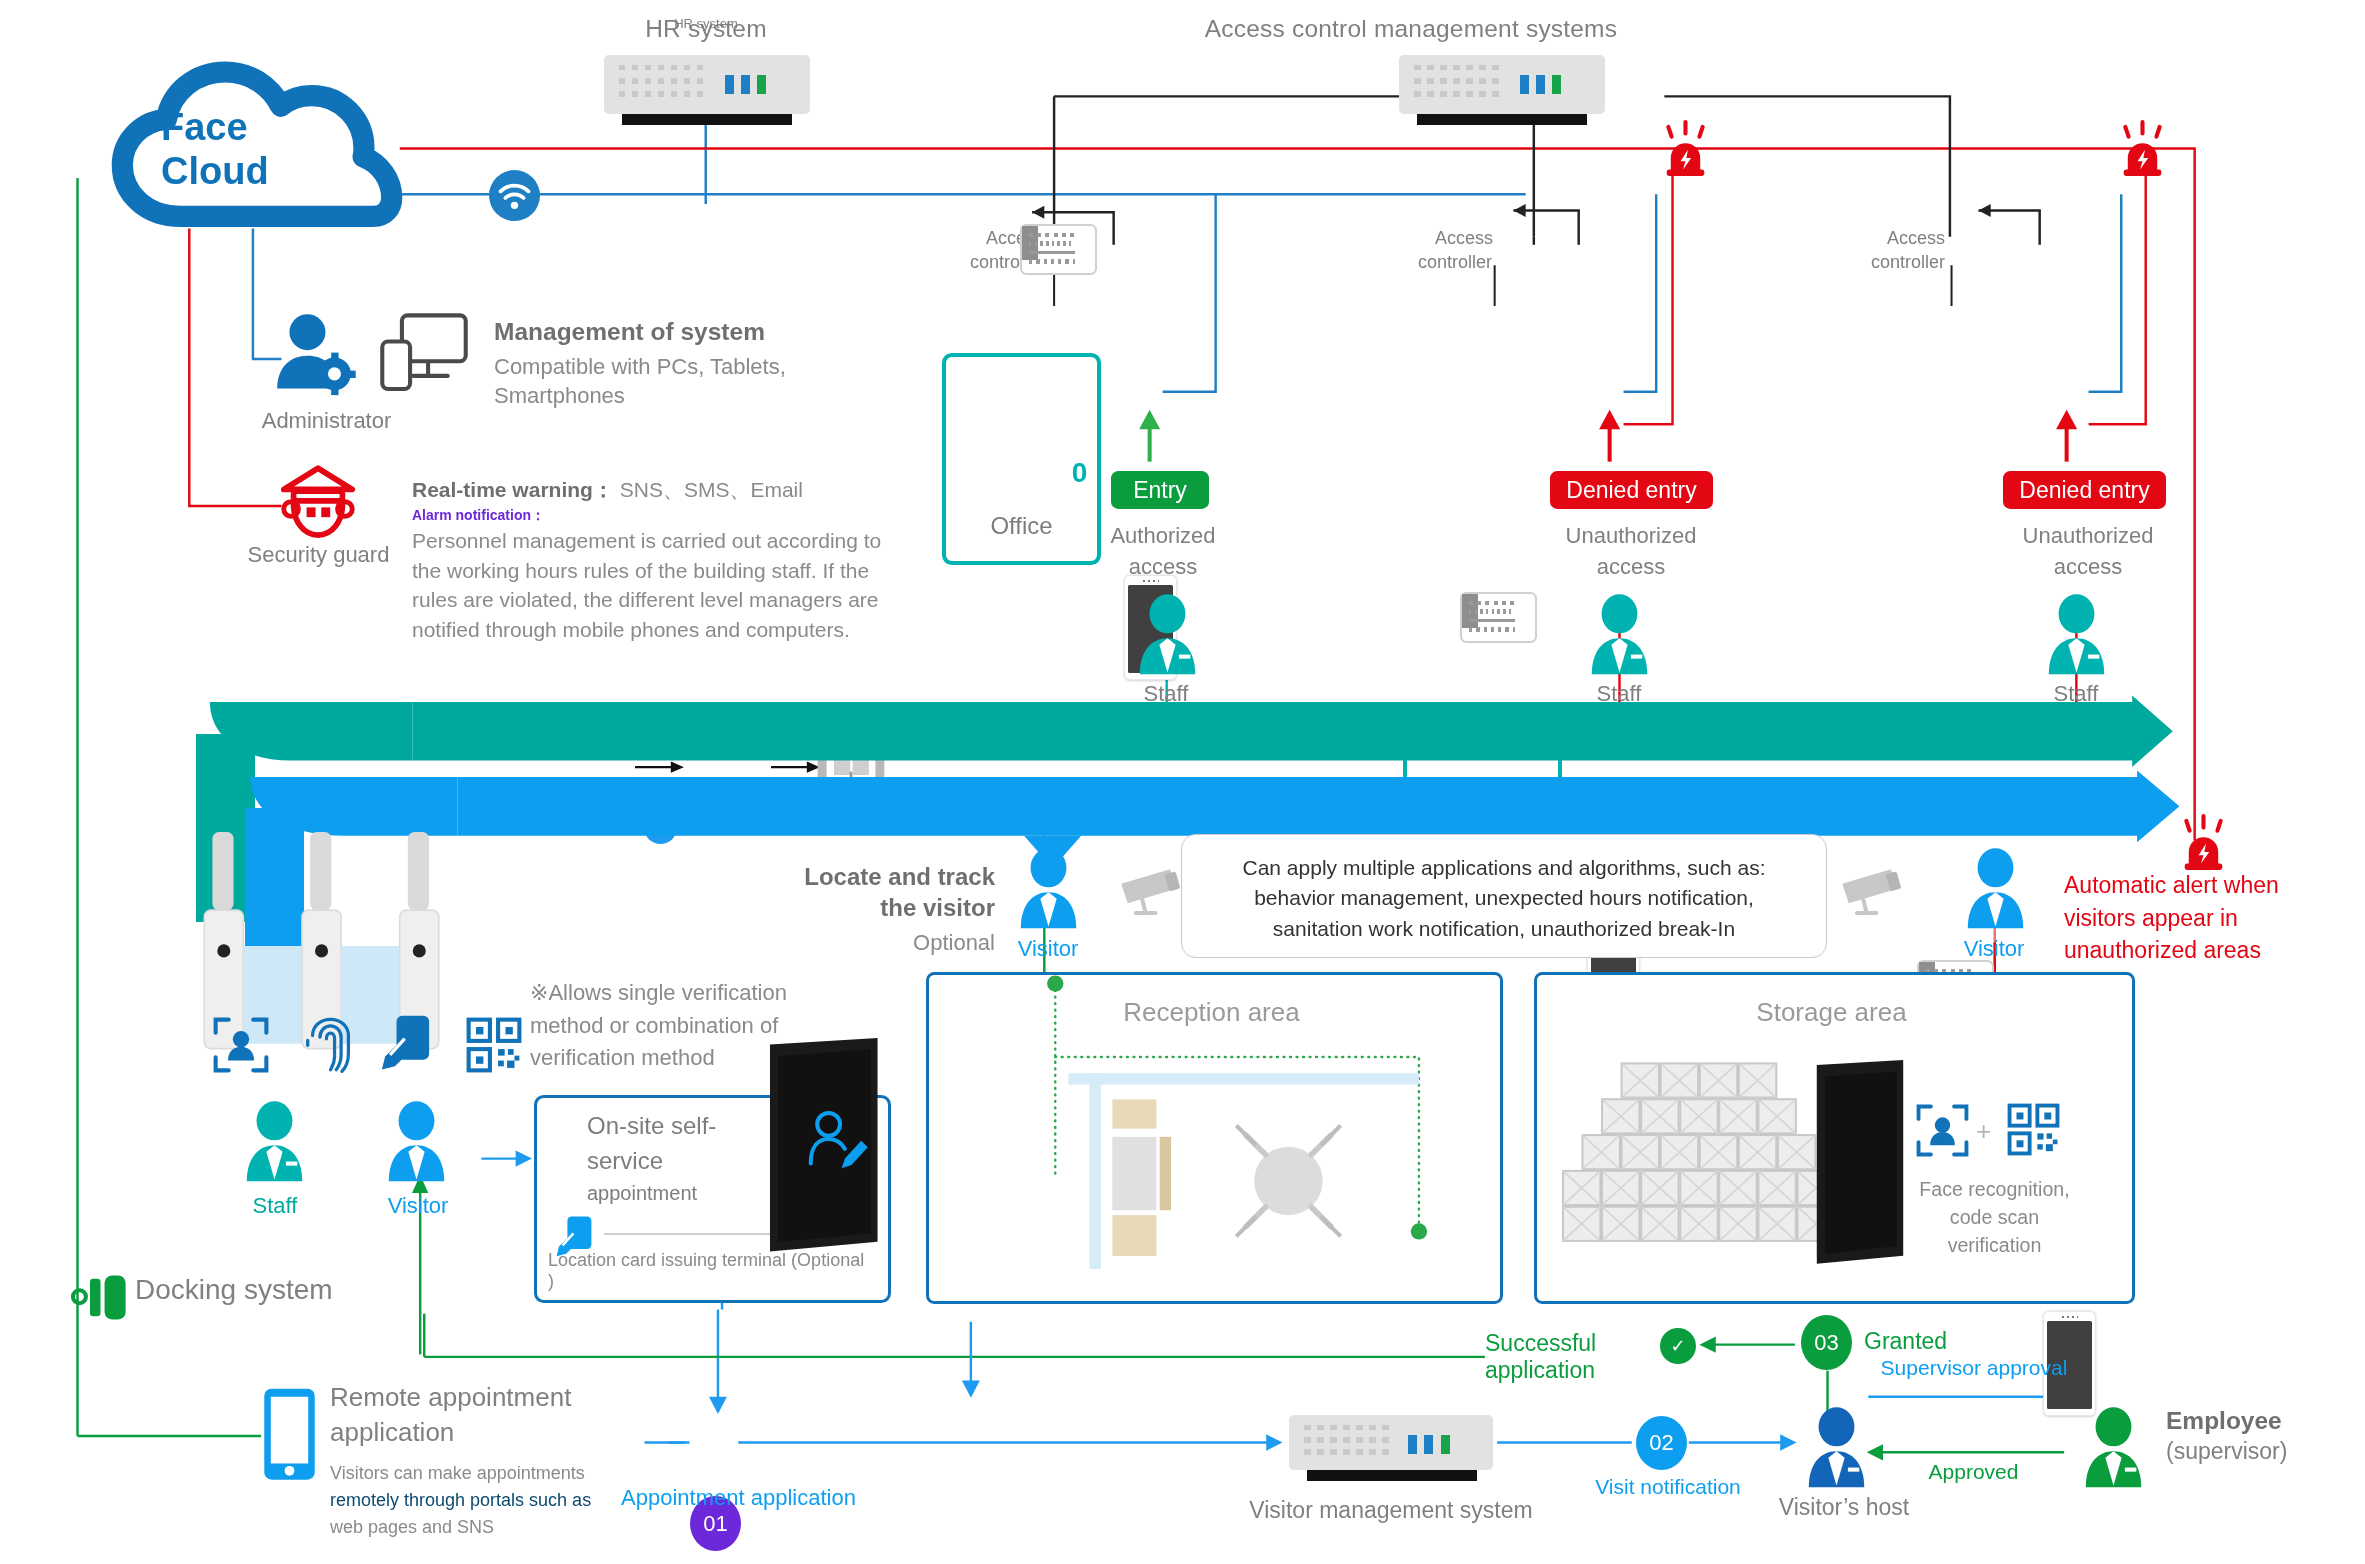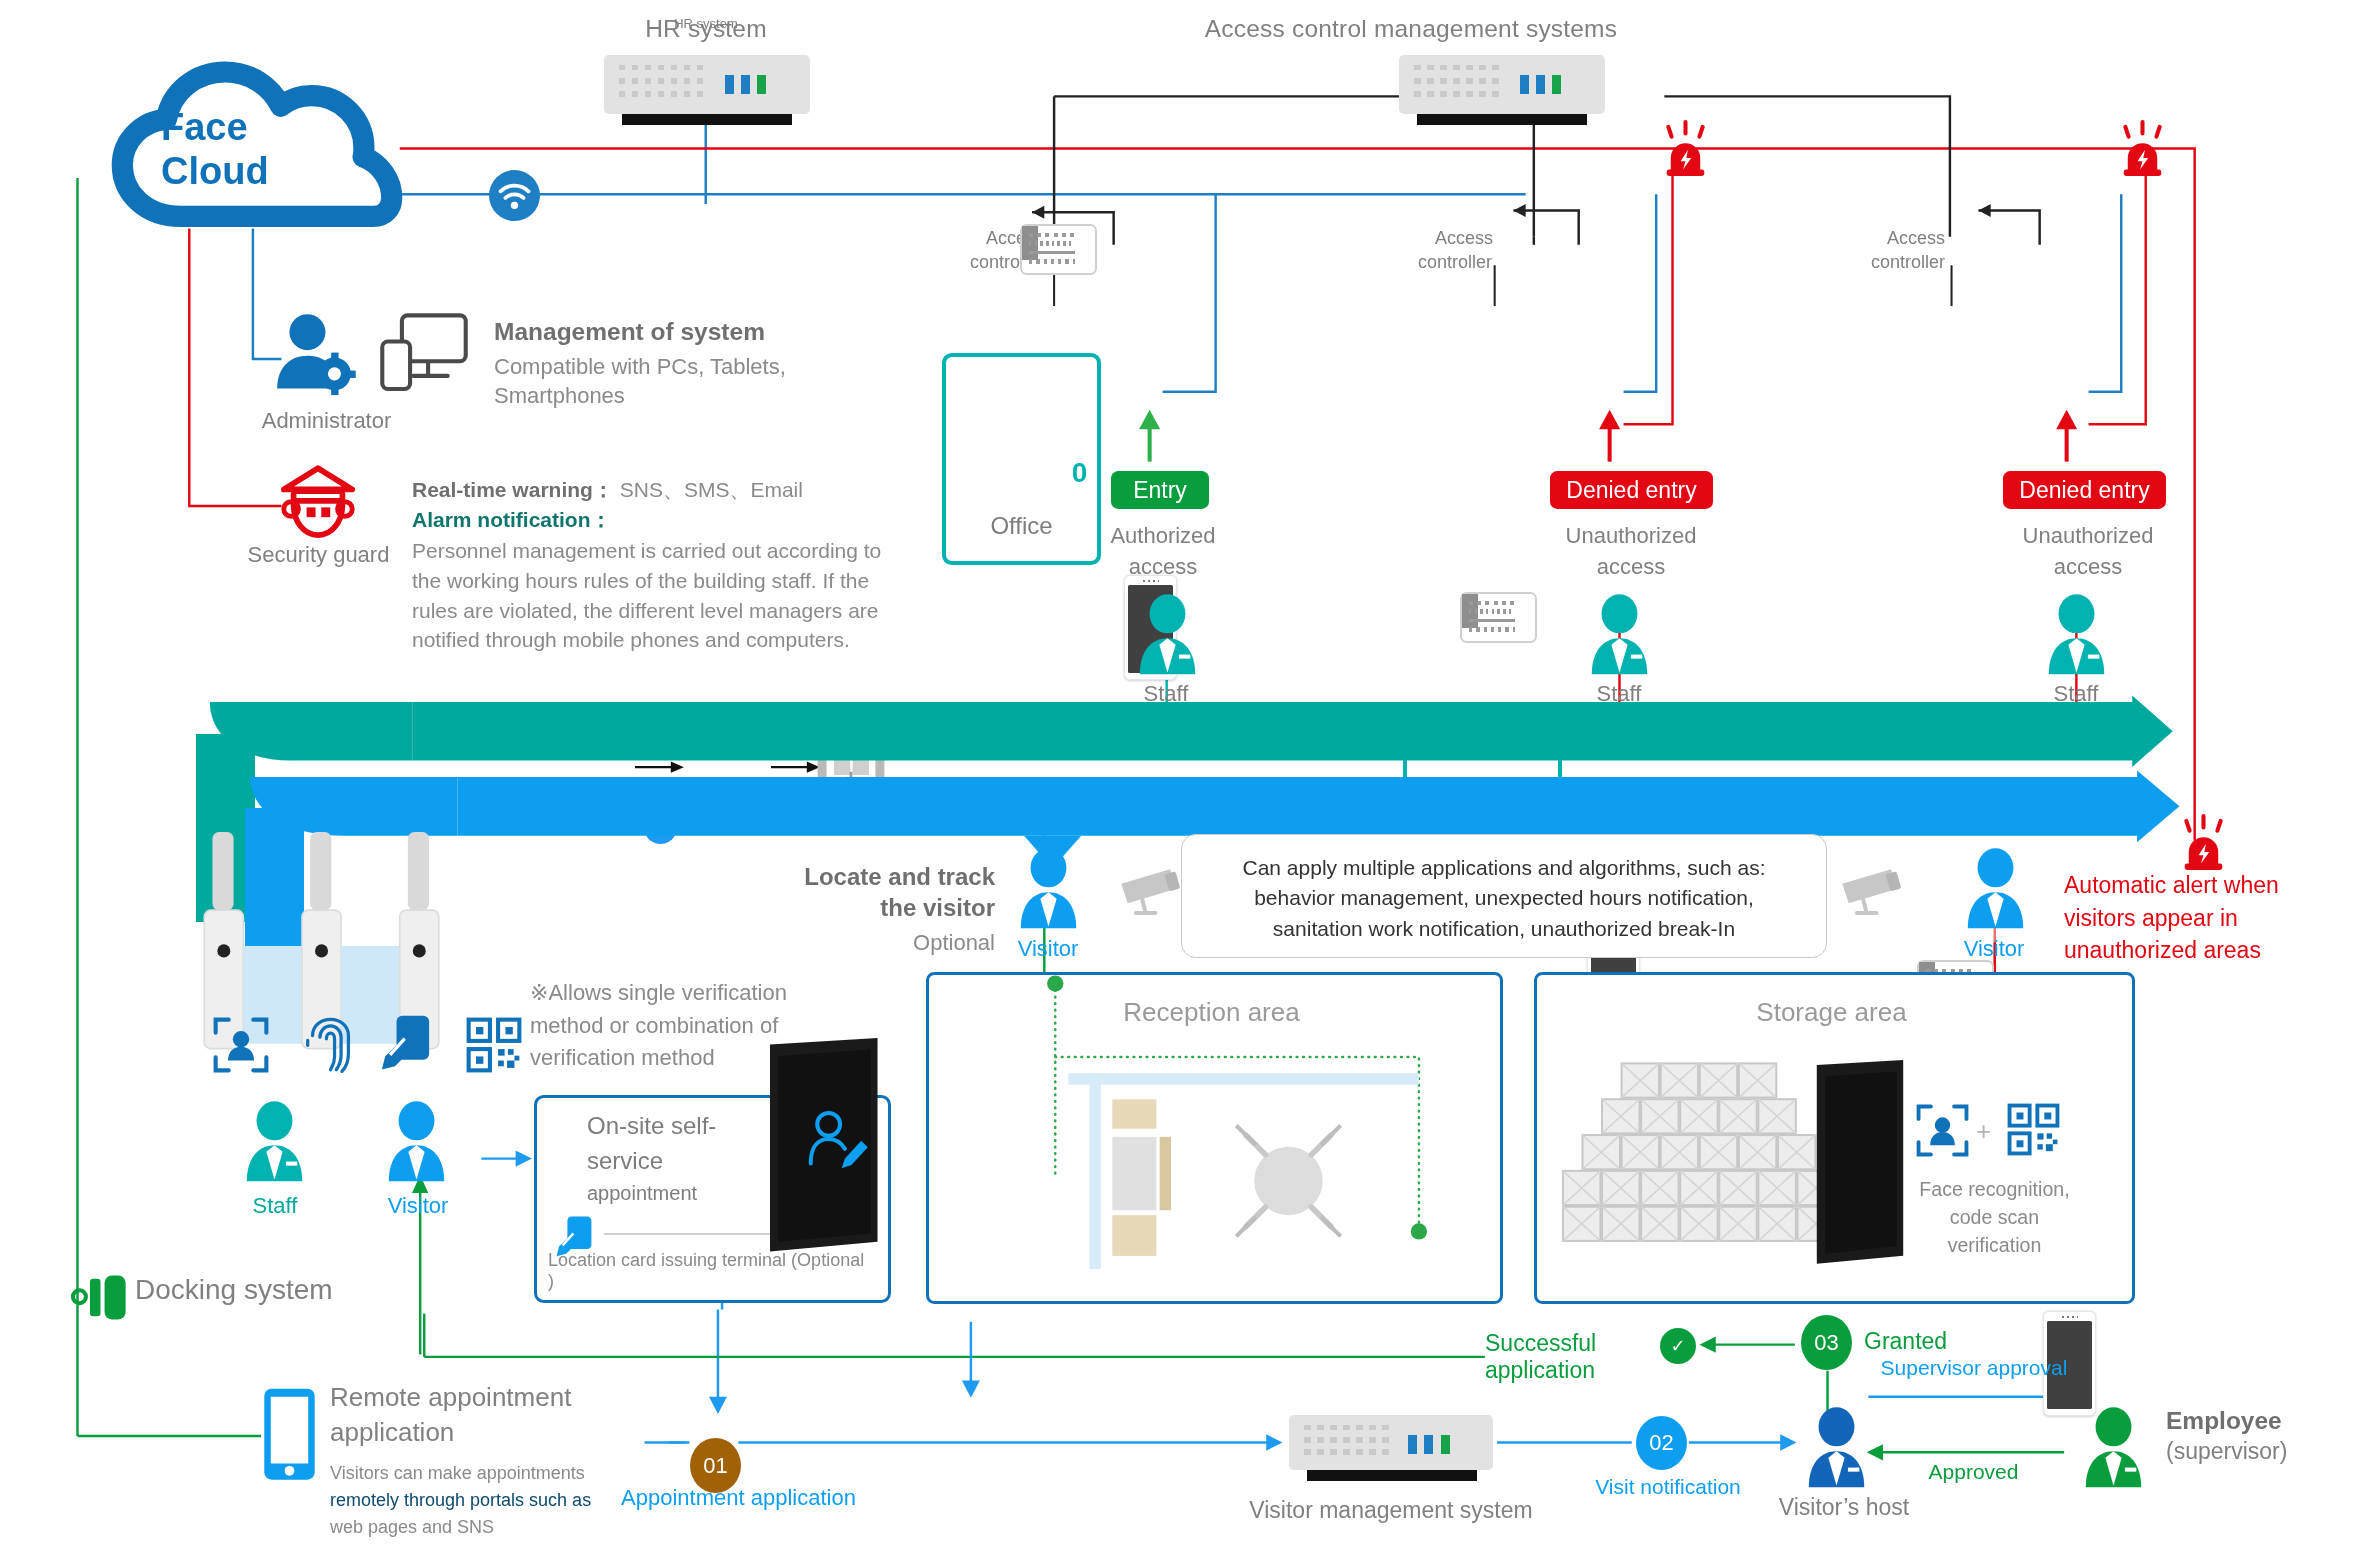--- a/index.html
+++ b/index.html
@@ -230,21 +230,21 @@
   <div style="font-size:24.5px;font-weight:bold;color:#6f6f6f;">Management of system</div>
   <div style="font-size:22px;color:#8a8a8a;margin-top:5.7px;line-height:1.32;">Compatible with PCs, Tablets,</div>
   <div style="font-size:22px;color:#8a8a8a;line-height:1.32;">Smartphones</div>
 </div>
 
 <div class="abs" style="left:412px;top:475px;width:538px;">
   <div style="font-size:21px;line-height:1.45;">
     <span style="font-weight:bold;color:#6f6f6f;">Real-time warning：</span>
     <span style="color:#8a8a8a;">SNS、SMS、Email</span>
   </div>
-  <div style="font-size:21px;font-weight:bold;color:#0f766e;line-height:1.45;">Alarm notification：</div>
+  <div style="font-size:14px;font-weight:bold;color:#6d28d9;line-height:1.45;">Alarm notification：</div>
   <div style="font-size:21px;color:#8a8a8a;line-height:1.42;">Personnel management is carried out according to</div>
   <div style="font-size:21px;color:#8a8a8a;line-height:1.42;">the working hours rules of the building staff. If the</div>
   <div style="font-size:21px;color:#8a8a8a;line-height:1.42;">rules are violated, the different level managers are</div>
   <div style="font-size:21px;color:#8a8a8a;line-height:1.42;">notified through mobile phones and computers.</div>
 </div>
 
 <div class="abs lbl-sm" style="left:938px;top:227px;width:106px;text-align:right;line-height:1.25;">Access</div>
 <div class="abs lbl-sm" style="left:922px;top:251px;width:122px;text-align:right;line-height:1.25;">controller</div>
 <div class="abs ctrl" style="left:1020px;top:224px;">
   <div class="g" style="left:6.5px;top:6.5px;width:46px;height:4.9px;background:repeating-linear-gradient(to right,#9a9a9a 0 4.1px,transparent 4.1px 8.2px);"></div>
@@ -703,21 +703,21 @@
   </svg>
 </div>
 <div class="abs" style="left:330px;top:1380px;width:310px;">
   <div style="font-size:26px;color:#808080;line-height:1.35;">Remote appointment</div>
   <div style="font-size:26px;color:#808080;line-height:1.35;">application</div>
   <div style="font-size:18px;color:#8a8a8a;line-height:1.5;margin-top:9.8px;">Visitors can make appointments</div>
   <div style="font-size:18px;color:#0c4a6e;line-height:1.5;">remotely through portals such as</div>
   <div style="font-size:18px;color:#8a8a8a;line-height:1.5;">web pages and SNS</div>
 </div>
 
-<div class="abs numcirc" style="left:690px;top:1438px;width:51px;height:55px;background:#a16207;">01</div>
+<div class="abs numcirc" style="left:690px;top:1496px;width:51px;height:55px;background:#6d28d9;">01</div>
 <div class="abs" style="left:620px;top:1485px;width:237px;text-align:center;font-size:22px;color:#0d9ef0;">Appointment application</div>
 
 <div class="abs" style="left:1289px;top:1415px;">
   <div class="server" style="width:204px;height:55px;">
     <div class="row" style="top:9.8px;"></div>
       <div class="row" style="top:22px;"></div>
       <div class="row" style="top:34px;"></div>
     <div class="led" style="left:119px;background:#1e7fc4;"></div>
     <div class="led" style="left:135px;background:#1e7fc4;"></div>
     <div class="led" style="left:152px;background:#16a34a;"></div>

